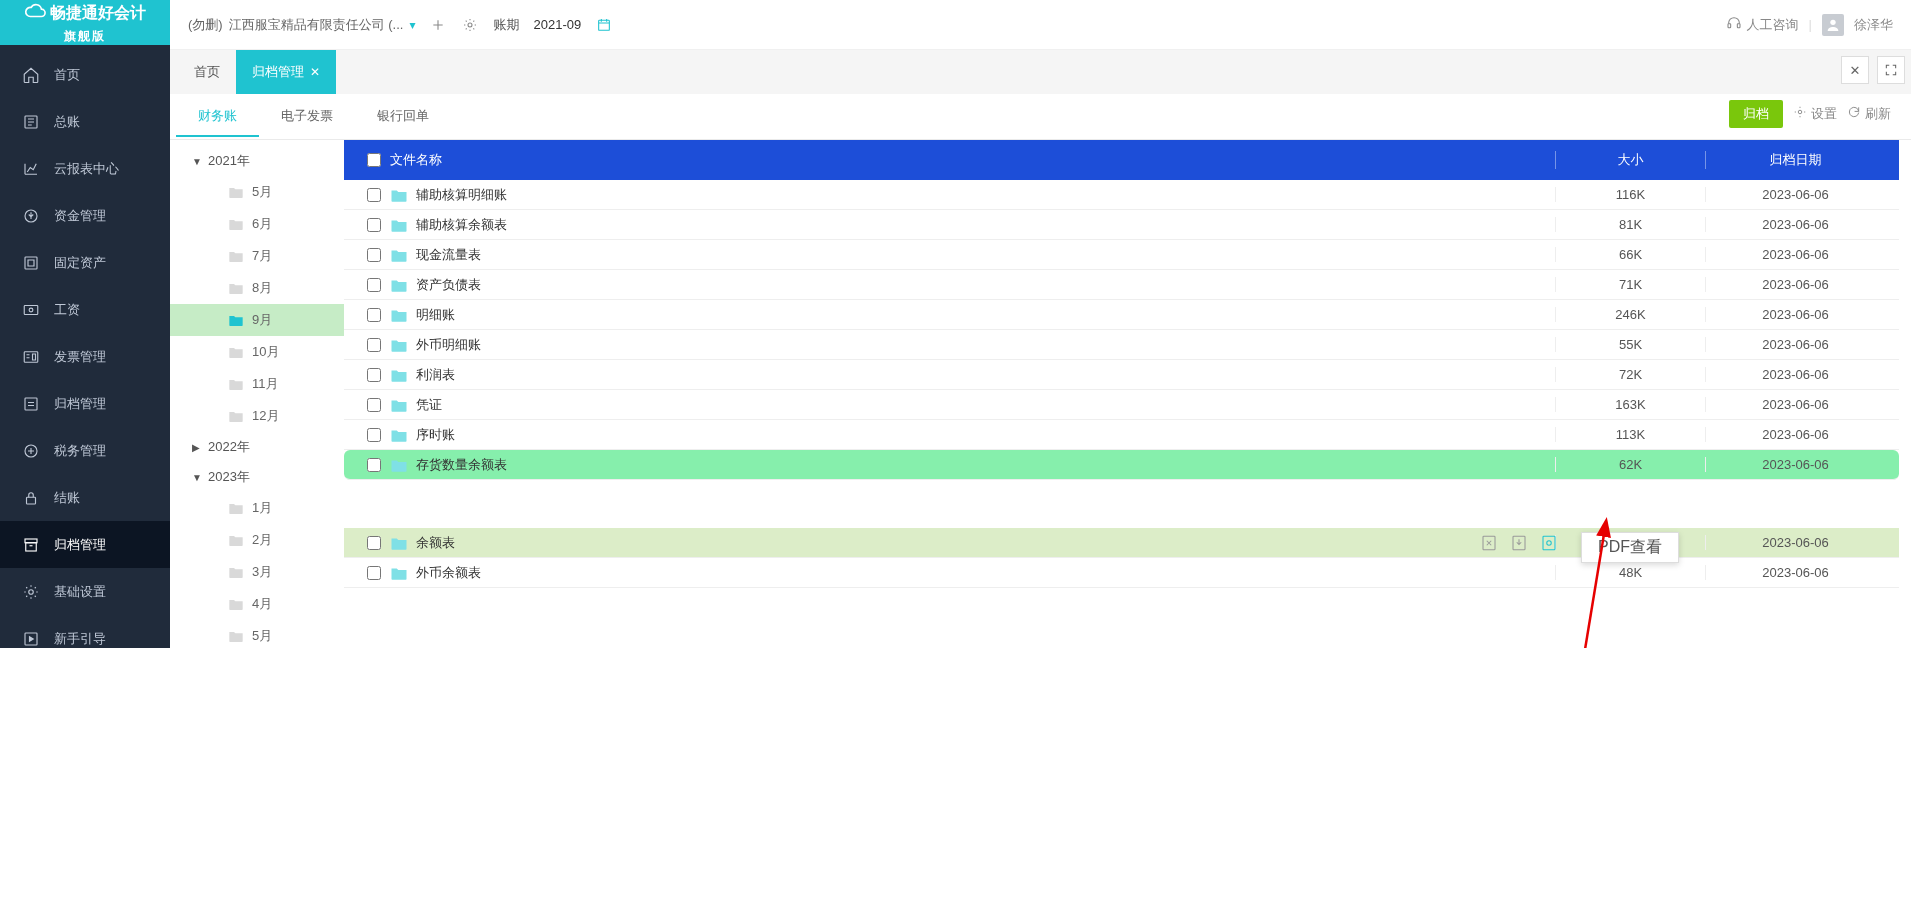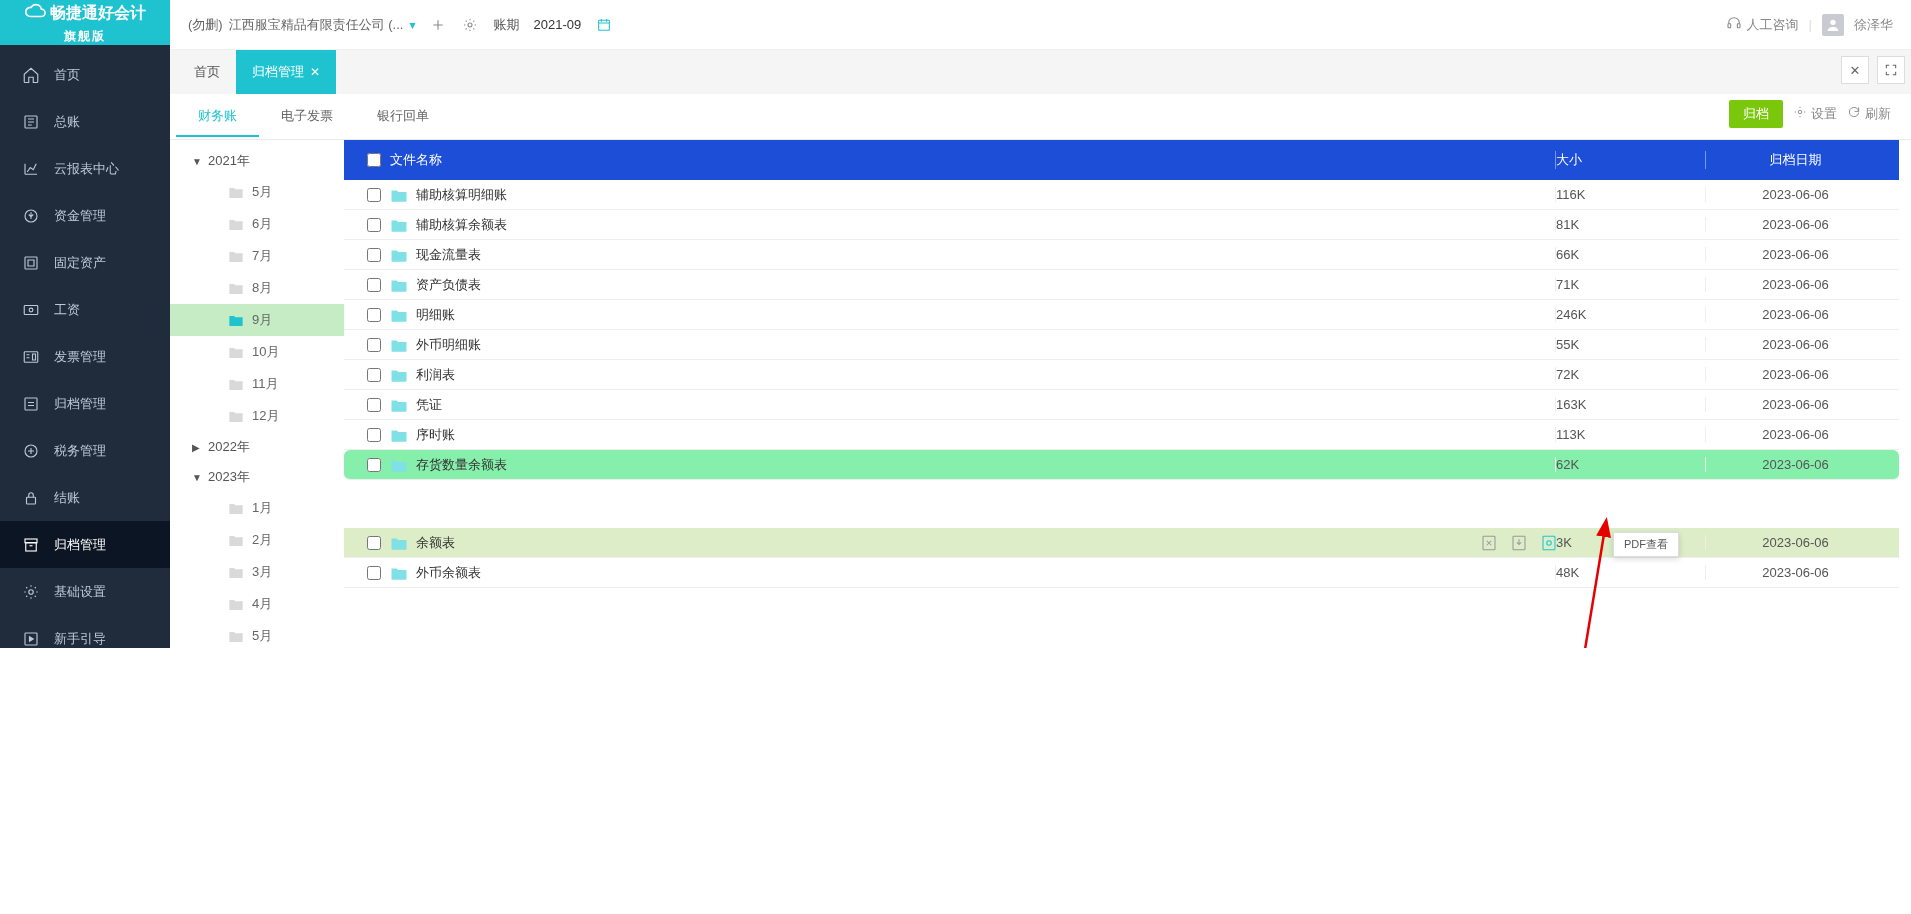--- a/index.html
+++ b/index.html
@@ -63,37 +63,37 @@
 .tree-month { display:flex; align-items:center; height:32px; padding-left: 58px; color:#666; cursor:pointer; gap:8px; }
 .tree-month.selected { background:#c6ecc6; }
 .tree-folder-ico { width:16px; height:14px; display:inline-block; }
 .tree-folder-ico svg { width:16px; height:14px; }
 .caret { width:10px; display:inline-block; font-size:10px; }
 
 .table-pane { flex:1; display:flex; flex-direction:column; min-width:0; padding-right:12px; }
 .tbl-header { display:flex; align-items:center; height:40px; background:#1d4ed8; color:#fff; padding:0 14px; }
 .col-chk { width:32px; display:flex; justify-content:center; }
 .col-name { flex:1; display:flex; align-items:center; gap:8px; }
-.col-size { width:150px; text-align:left; border-left:1px solid rgba(255,255,255,0.4); }
+.col-size { width:150px; text-align:center; border-left:1px solid rgba(255,255,255,0.4); }
 .col-date { width:180px; text-align:center; border-left:1px solid rgba(255,255,255,0.4); }
 
 .tbl-body { flex:1; overflow:auto; }
 .row { display:flex; align-items:center; height:30px; border-bottom:1px solid #eee; padding:0 14px; position:relative; }
 .row .col-size { border-left:1px solid #eee; color:#555; }
 .row .col-date { border-left:1px solid #eee; color:#555; }
 .row.sel { background:#86efac;border-radius:6px; }
 .row.hov { background:#dcedc8;margin-top:48px; }
 .folder-ico { width:18px; height:16px; display:inline-flex; }
 .folder-ico svg { width:18px; height:16px; }
 
 .row-actions { position:absolute; right:340px; display:flex; gap:10px; }
 .row-act { width:20px; height:20px; color:#999; cursor:pointer; display:flex; align-items:center; justify-content:center;}
 .row-act svg { width:18px; height:18px; stroke:currentColor; fill:none; stroke-width:1.4; }
 
-.tooltip { position:absolute; right:220px; top:4px; background:#fff; border:1px solid #ddd; box-shadow:0 2px 6px rgba(0,0,0,0.15); padding:4px 10px; color:#555; font-size:11px; z-index:50; }
+.tooltip { position:absolute; right:220px; top:4px; background:#fff; border:1px solid #ddd; box-shadow:0 2px 6px rgba(0,0,0,0.15); padding:4px 16px; color:#555; font-size:16px; z-index:50; }
 
 .annot-arrow { position:absolute; pointer-events:none; z-index:200; }
 
 input[type=checkbox]{ width:14px; height:14px; }
 </style>
 </head>
 <body>
 
 <div class="app">
 

